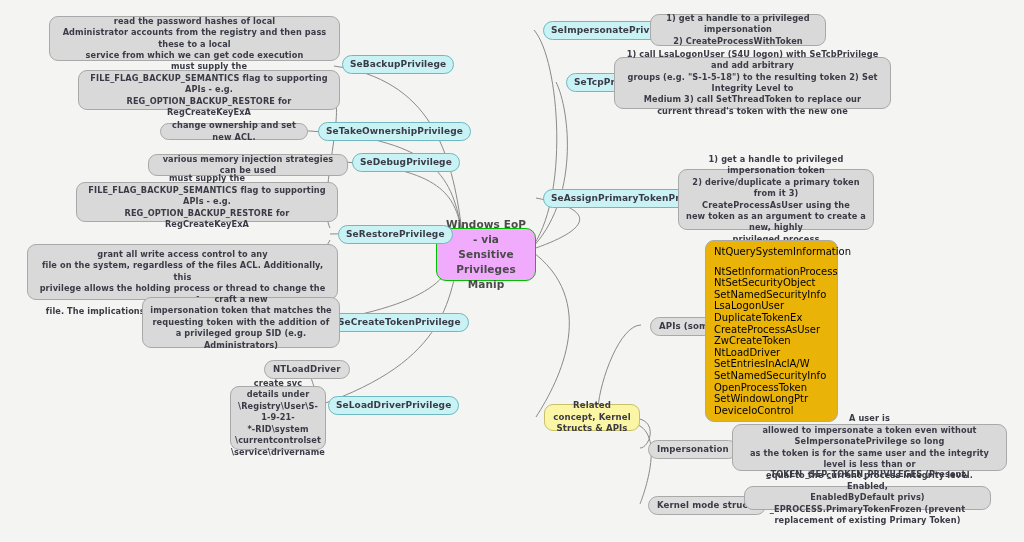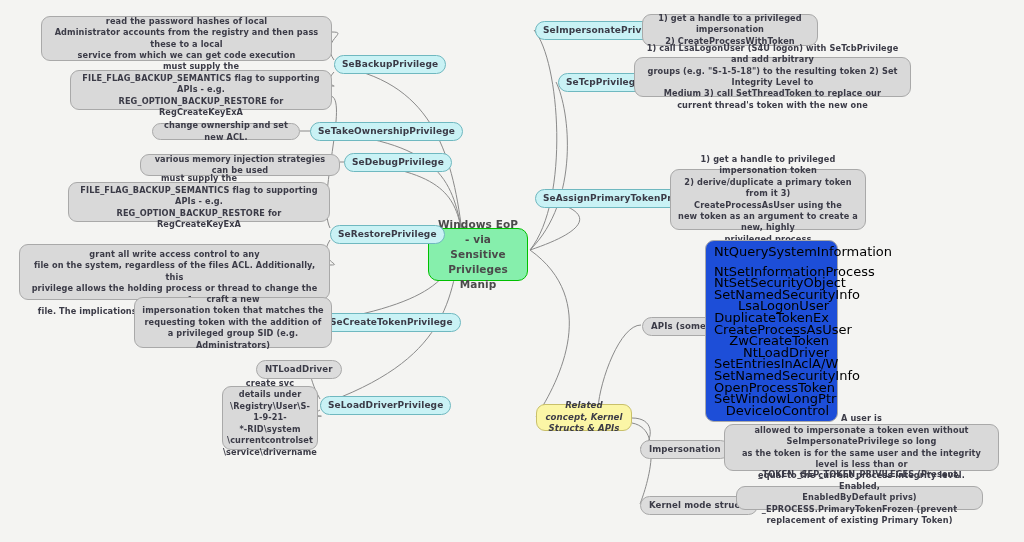--- a/index.html
+++ b/index.html
@@ -8,50 +8,50 @@
     background:#f4f4f2;
     font-family:"DejaVu Sans","Liberation Sans",sans-serif;
     overflow:hidden;position:relative;
   }
   #canvas{position:absolute;inset:0;width:1024px;height:542px;}
   svg.edges{position:absolute;left:0;top:0;width:1024px;height:542px;pointer-events:none;}
   .node{
     position:absolute;box-sizing:border-box;
     display:flex;align-items:center;justify-content:center;
     text-align:center;border-radius:9px;
-    color:#3b3b47;font-weight:bold;letter-spacing:0.1px;
+    color:#3b3b47;font-weight:bold;letter-spacing:0.1px;margin-left:8px;
   }
   .node-gray{
     background:#d9d9d9;border:1px solid #a9a9a9;
     font-size:8.2px;line-height:11.4px;font-weight:bold;
     padding:4px 7px;
   }
   .node-cyan{
     background:#c9f2f5;border:1px solid #6fb8c0;
     font-size:9px;line-height:11px;padding:3px 7px;
     white-space:nowrap;border-radius:10px;
   }
   .node-yellow{
     background:#fbf6a6;border:1px solid #c9c06a;
-    font-size:8.6px;line-height:11.5px;padding:4px 7px;font-style:italic;
+    font-size:8.6px;line-height:11.5px;padding:4px 7px;
   }
   .node-green{
-    background:#86efac;border:1px solid #00c000;
+    background:#f0abfc;border:1px solid #00c000;
     color:#4a4a4a;font-size:10.5px;line-height:15px;
     padding:5px 8px;border-radius:10px;font-weight:bold;
   }
   .node-plain{
     background:#dcdcdc;border:1px solid #a9a9a9;
     font-size:8.6px;line-height:11px;padding:3px 8px;
     white-space:nowrap;border-radius:10px;
   }
   .node-list{
-    background:#1d4ed8;border:1px solid #a9a9a9;
-    font-size:13px;line-height:11.6px;
-    padding:5px 8px;display:block;text-align:right;
+    background:#eab308;border:1px solid #a9a9a9;
+    font-size:10px;line-height:11.6px;
+    padding:5px 8px;display:block;text-align:left;
   }
   .node-list .hd{display:block;margin-bottom:8px;}
   .node-list .it{display:block;}
   .ml{display:block;}
 </style>
 </head>
 <body>
 
 <div id="canvas">
 
@@ -175,21 +175,21 @@
 
   <div class="node node-cyan" style="left:558px;top:73px;">SeTcpPrivilege</div>
 
   <div class="node node-cyan" style="left:535px;top:189px;">SeAssignPrimaryTokenPrivilege</div>
 
   <div class="node node-gray" style="left:642px;top:14px;width:176px;height:32px;flex-direction:column;">
     <span class="ml">1) get a handle to a privileged impersonation</span>
     <span class="ml">2) CreateProcessWithToken</span>
   </div>
 
-  <div class="node node-gray" style="left:634px;top:57px;width:277px;height:40px;flex-direction:column;">
+  <div class="node node-gray" style="left:606px;top:57px;width:277px;height:52px;flex-direction:column;">
     <span class="ml">1) call LsaLogonUser (S4U logon) with SeTcbPrivilege and add arbitrary</span>
     <span class="ml">groups (e.g. "S-1-5-18") to the resulting token 2) Set Integrity Level to</span>
     <span class="ml">Medium 3) call SetThreadToken to replace our</span>
     <span class="ml">current thread's token with the new one</span>
   </div>
 
   <div class="node node-gray" style="left:670px;top:169px;width:196px;height:61px;flex-direction:column;">
     <span class="ml">1) get a handle to privileged impersonation token</span>
     <span class="ml">2) derive/duplicate a primary token from it     3)</span>
     <span class="ml">CreateProcessAsUser using the</span>

